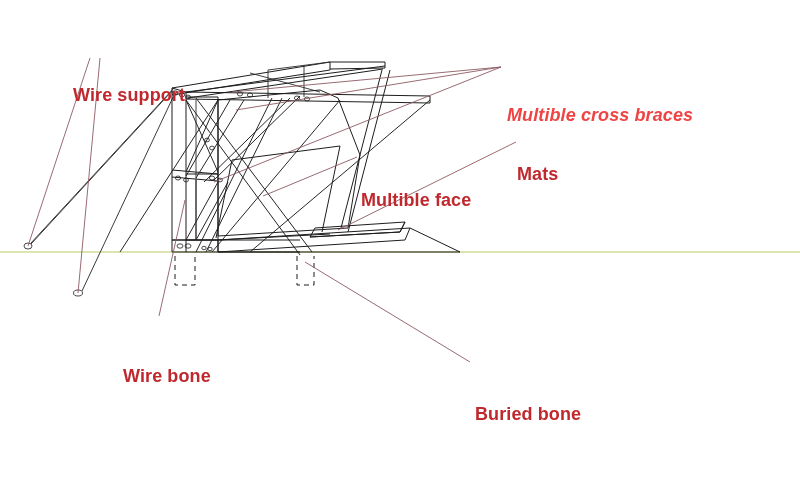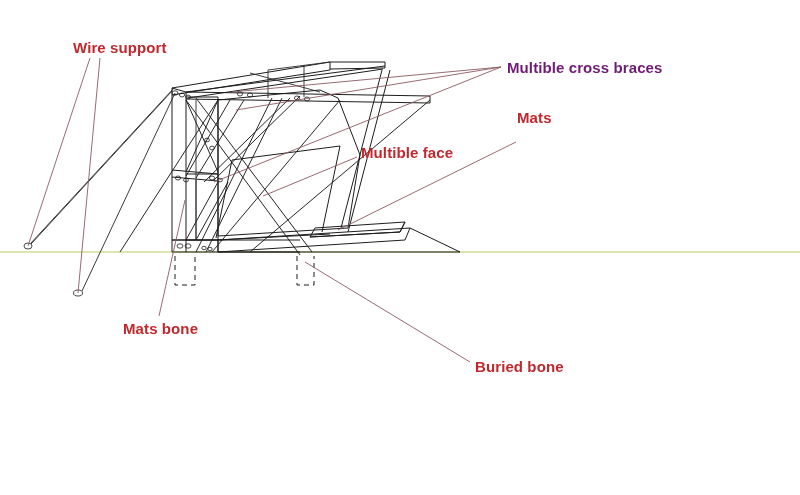--- a/index.html
+++ b/index.html
@@ -27,25 +27,26 @@
     left: 0;
     top: 0;
     width: 800px;
     height: 495px;
     display: block;
   }
   .annot-label {
     position: absolute;
     color: #c0282d;
     font-family: "Liberation Sans", sans-serif;
-    font-size: 15px;
+    font-size: 18px;
     font-weight: bold;
     letter-spacing: 0.1px;
     white-space: nowrap;
     line-height: 14px;
+    margin-top: 47px;
   }
   
   .frame-line {
     stroke: #1d1d1d;
     stroke-width: 1;
     fill: none;
     stroke-linecap: butt;
   }
   .frame-line-thin {
     stroke: #2a2a2a;
@@ -246,20 +247,20 @@
         <line x1="357" y1="157" x2="263" y2="196" stroke="#8d5a62" stroke-width="0.9" class="leader-line"></line>
         <line x1="516" y1="142" x2="338" y2="230" stroke="#8d5a62" stroke-width="0.9" class="leader-line"></line>
         <line x1="159" y1="316" x2="185" y2="200" stroke="#8d5a62" stroke-width="0.9" class="leader-line"></line>
         <line x1="470" y1="362" x2="305" y2="262" stroke="#8d5a62" stroke-width="0.9" class="leader-line"></line>
       </g>
 
   </svg>
 
   <div id="labels-layer">
       <div class="annot-label" style="left: 73px; top: 41px; color: rgb(192, 40, 45);">Wire support</div>
-      <div class="annot-label" style="left: 507px; top: 61px; color: #701a75;">Multible cross braces</div>
+      <div class="annot-label" style="left: 507px; top: 61px; color: #ef4444; font-style: italic;">Multible cross braces</div>
       <div class="annot-label" style="left: 361px; top: 146px; color: rgb(192, 40, 45);">Multible face</div>
-      <div class="annot-label" style="left: 517px; top: 111px; color: rgb(192, 40, 45);">Mats</div>
-      <div class="annot-label" style="left: 123px; top: 322px; color: rgb(192, 40, 45);">Mats bone</div>
+      <div class="annot-label" style="left: 517px; top: 120px; color: rgb(192, 40, 45);">Mats</div>
+      <div class="annot-label" style="left: 123px; top: 322px; color: rgb(192, 40, 45);">Wire bone</div>
       <div class="annot-label" style="left: 475px; top: 360px; color: rgb(192, 40, 45);">Buried bone</div>
     </div>
 
 </div>
 
 </body></html>

